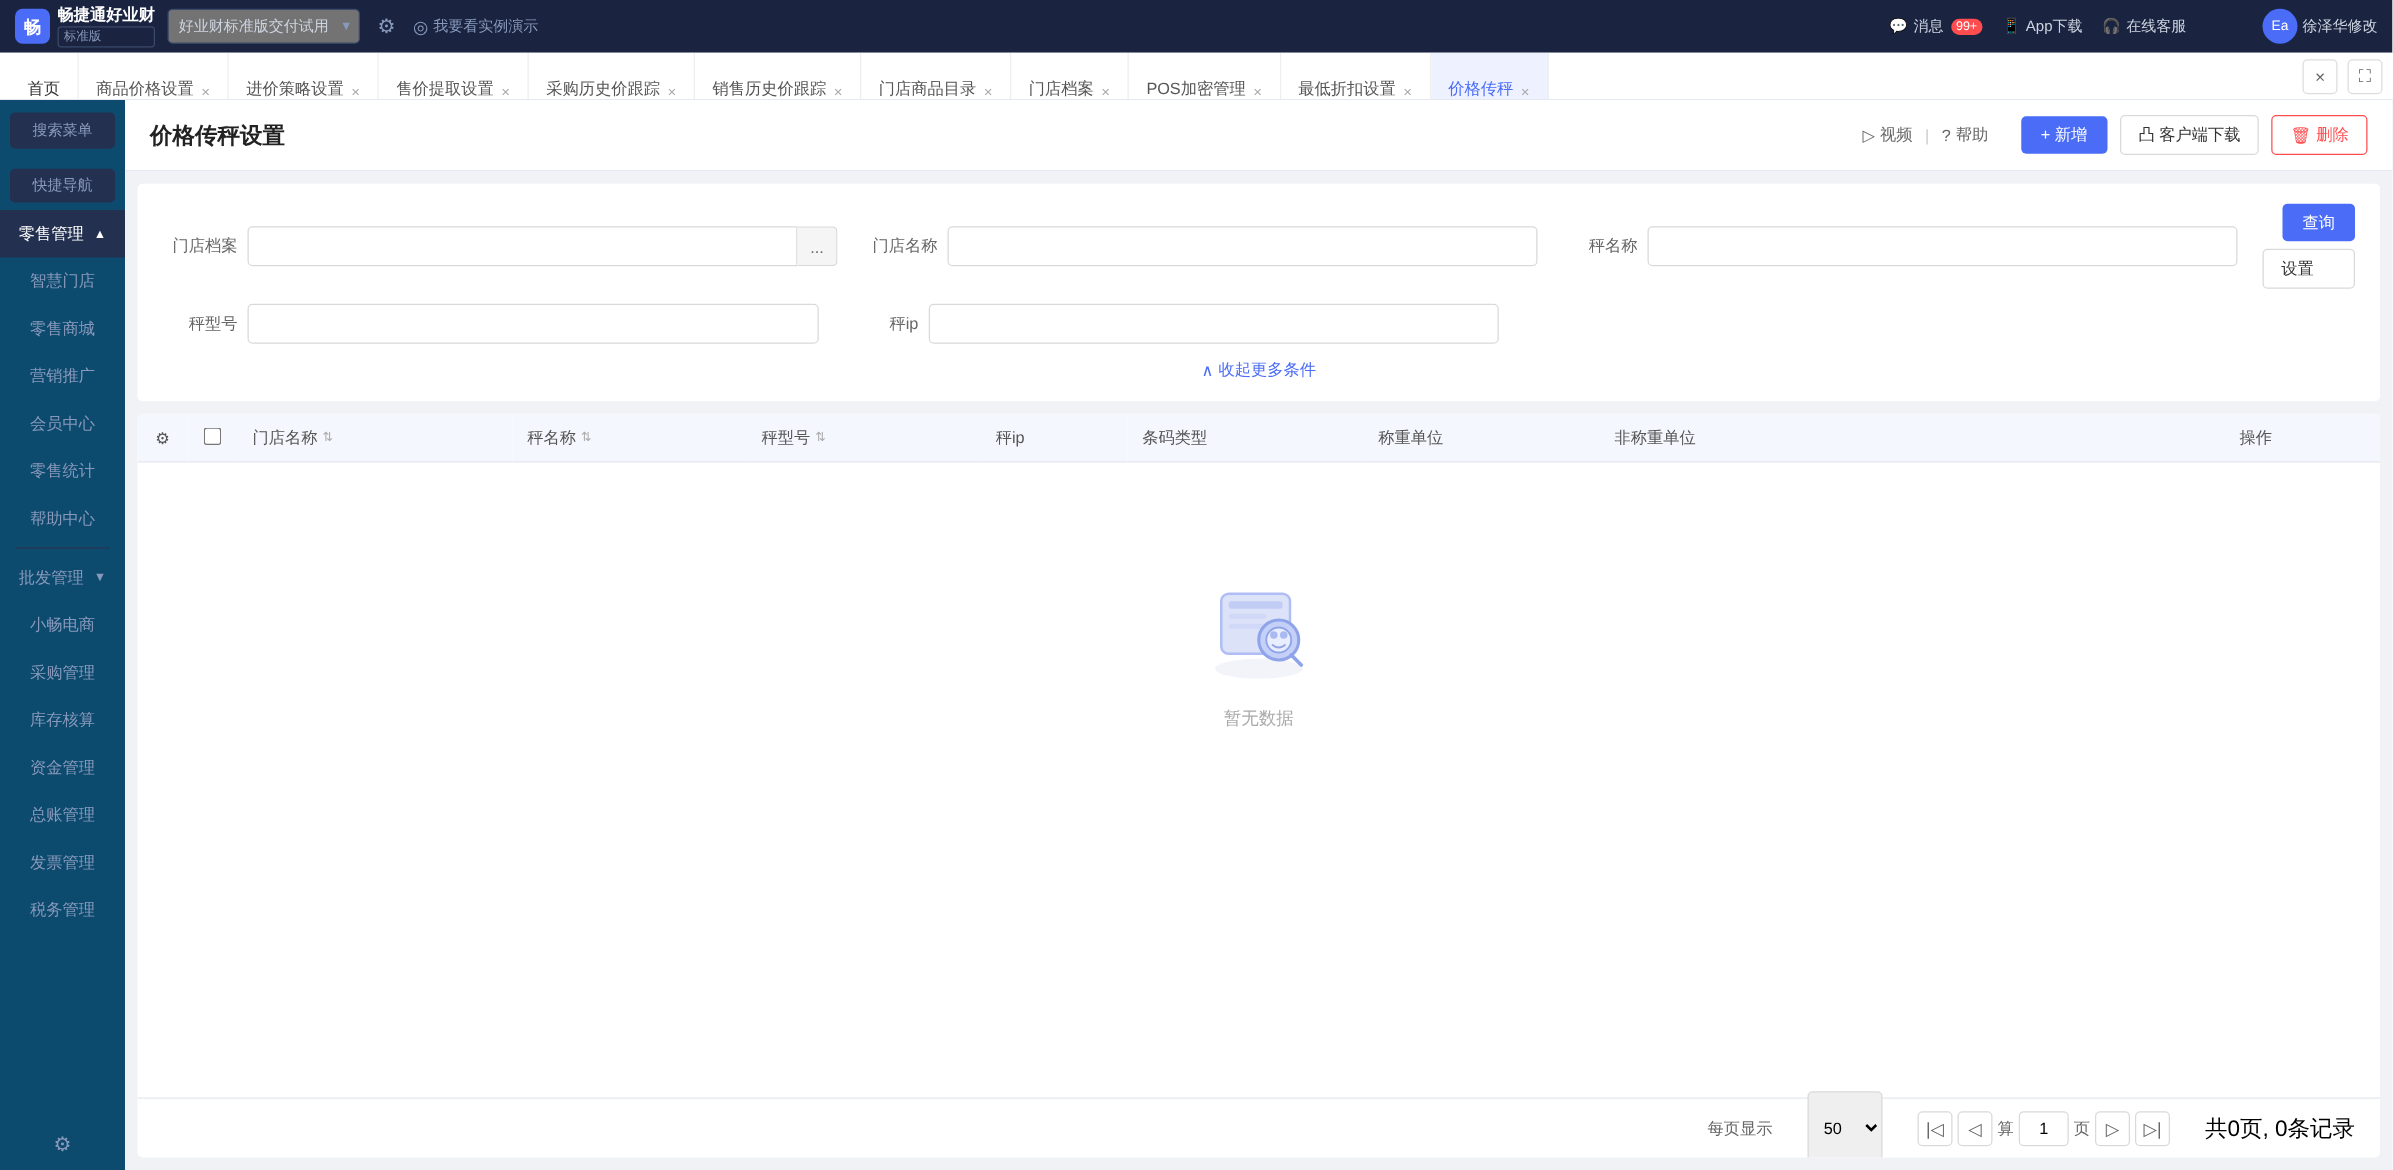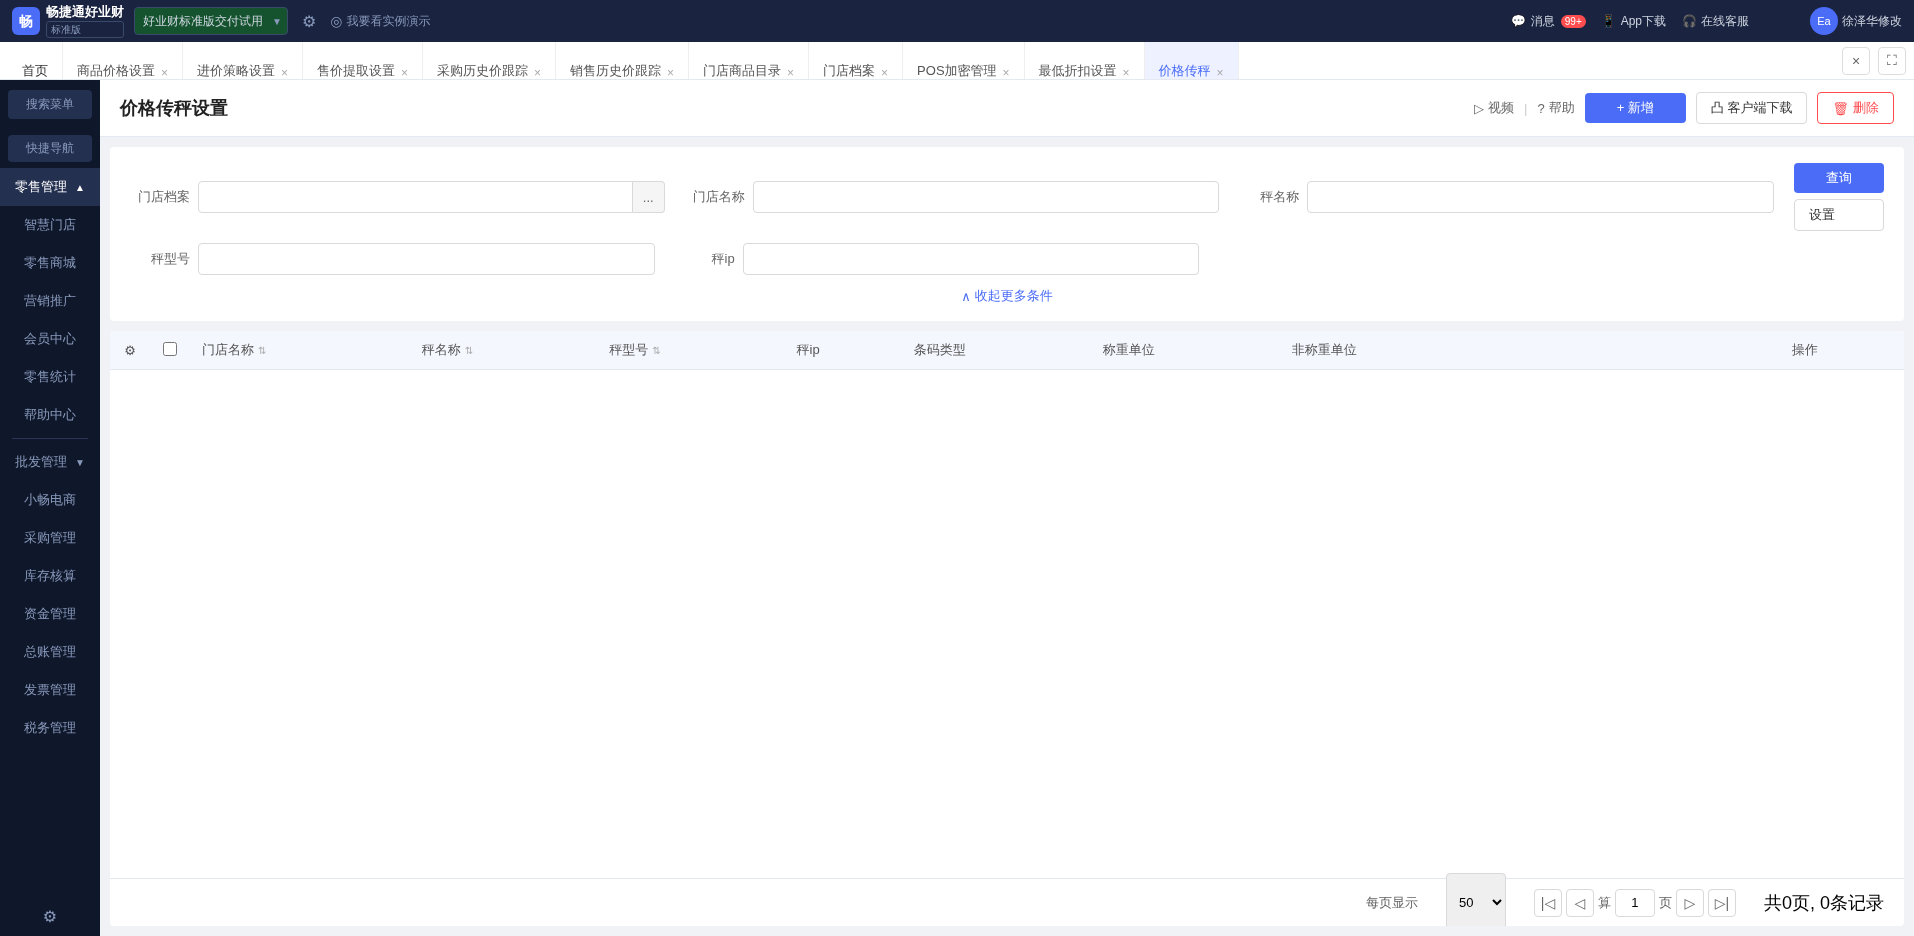--- a/index.html
+++ b/index.html
@@ -4,21 +4,21 @@
   <style>
     * { box-sizing: border-box; margin: 0; padding: 0; }
     body { font-family: "Microsoft YaHei", "PingFang SC", sans-serif; font-size: 13px; background: #f0f2f5; color: #333; height: 936px; overflow: hidden; display: flex; flex-direction: column; }
 
     
     .top-bar { height: 42px; background: #1a2340; display: flex; align-items: center; padding: 0 12px; gap: 10px; flex-shrink: 0; }
     .top-bar-logo { color: #fff; font-size: 12px; line-height: 1.3; white-space: nowrap; display: flex; align-items: center; gap: 6px; }
     .top-bar-logo .logo-icon { width: 28px; height: 28px; background: #4a6cf7; border-radius: 6px; display: flex; align-items: center; justify-content: center; color: #fff; font-size: 14px; font-weight: bold; }
     .version-badge { color: #8899bb; font-size: 10px; border: 1px solid #3a4a6a; border-radius: 3px; padding: 1px 4px; }
     .top-bar-select-wrapper { position: relative; display: flex; align-items: center; }
-    .top-bar-select-wrapper select { background: #14532d; border: 1px solid #3a4a6a; color: #cdd5e0; border-radius: 4px; padding: 3px 24px 3px 8px; font-size: 12px; cursor: pointer; appearance: none; height: 28px; }
+    .top-bar-select-wrapper select { background: #737373; border: 1px solid #3a4a6a; color: #cdd5e0; border-radius: 4px; padding: 3px 24px 3px 8px; font-size: 12px; cursor: pointer; appearance: none; height: 28px; }
     .select-arrow { position: absolute; right: 6px; color: #8899bb; pointer-events: none; font-size: 10px; }
     .top-bar-settings { color: #8899bb; cursor: pointer; font-size: 16px; padding: 4px; }
     .top-bar-demo { color: #8899bb; font-size: 12px; cursor: pointer; display: flex; align-items: center; gap: 4px; }
     .top-bar-demo .eye-icon { font-size: 14px; }
     .top-bar-right { margin-left: auto; display: flex; align-items: center; gap: 16px; }
     .top-bar-right-item { color: #cdd5e0; font-size: 12px; cursor: pointer; display: flex; align-items: center; gap: 4px; white-space: nowrap; }
     .badge-red { background: #ff4d4f; color: #fff; border-radius: 8px; font-size: 10px; padding: 1px 4px; margin-left: 2px; }
     .avatar-circle { width: 28px; height: 28px; background: #4a6cf7; border-radius: 50%; display: flex; align-items: center; justify-content: center; color: #fff; font-size: 11px; margin-left: 45px; }
 
     
@@ -28,41 +28,41 @@
     .tab-item.active { color: #4a6cf7; background: #eef1ff; font-weight: 500; }
     .tab-close { color: #aaa; font-size: 12px; cursor: pointer; }
     .tab-first { font-weight: 500; color: #333; }
     .tab-bar-actions { margin-left: auto; display: flex; align-items: center; gap: 8px; flex-shrink: 0; padding-left: 8px; }
     .tab-bar-btn { width: 28px; height: 28px; border: 1px solid #ddd; border-radius: 4px; display: flex; align-items: center; justify-content: center; cursor: pointer; color: #666; font-size: 14px; }
 
     
     .main-layout { display: flex; flex: 1; overflow: hidden; }
 
     
-    .sidebar { width: 100px; background: #0f172a; display: flex; flex-direction: column; flex-shrink: 0; overflow-y: auto; }
+    .sidebar { width: 100px; background: #0c4a6e; display: flex; flex-direction: column; flex-shrink: 0; overflow-y: auto; }
     .sidebar::-webkit-scrollbar { width: 0; }
     .sidebar-search { padding: 10px 8px; }
     .sidebar-search-btn { width: 100%; background: #243050; border: none; border-radius: 4px; color: #8899bb; padding: 6px 0; cursor: pointer; font-size: 12px; text-align: center; }
     .sidebar-nav-btn { padding: 6px 8px; text-align: center; }
     .sidebar-nav-btn-inner { background: #243050; border: none; border-radius: 4px; color: #8899bb; padding: 5px 0; cursor: pointer; font-size: 12px; width: 100%; text-align: center; }
     .sidebar-item { padding: 10px 0; text-align: center; color: #8899bb; font-size: 13px; cursor: pointer; display: flex; flex-direction: column; align-items: center; gap: 4px; }
     .sidebar-item.active { color: #fff; background: #243050; }
     .sidebar-item.has-arrow { flex-direction: row; justify-content: center; padding: 10px 8px; }
     .sidebar-item .arrow { font-size: 10px; margin-left: 4px; }
     .sidebar-divider { height: 1px; background: #2a3555; margin: 4px 12px; }
     .sidebar-bottom { margin-top: auto; padding: 10px 0; text-align: center; }
     .sidebar-settings-icon { color: #8899bb; font-size: 16px; cursor: pointer; }
 
     
     .content-area { flex: 1; display: flex; flex-direction: column; overflow: hidden; background: #f0f2f5; }
     .page-header { background: #fff; padding: 12px 20px 0 20px; border-bottom: 1px solid #e4e8f0; flex-shrink: 0; }
     .page-title-row { display: flex; align-items: center; justify-content: space-between; margin-bottom: 12px; gap: 22px; }
     .page-title { font-size: 18px; font-weight: 600; color: #222; }
     .page-actions { display: flex; align-items: center; gap: 10px; }
-    .btn-primary { background: #4a6cf7; color: #fff; border: none; border-radius: 4px; padding: 6px 32px; cursor: pointer; font-size: 13px; display: flex; align-items: center; gap: 4px; }
+    .btn-primary { background: #4a6cf7; color: #fff; border: none; border-radius: 4px; padding: 6px 16px; cursor: pointer; font-size: 13px; display: flex; align-items: center; gap: 4px; margin-left: 16px; }
     .btn-default { background: #fff; color: #333; border: 1px solid #d9d9d9; border-radius: 4px; padding: 6px 14px; cursor: pointer; font-size: 13px; display: flex; align-items: flex-end; gap: 4px; }
     .btn-danger { background: #fff; color: #ff4d4f; border: 1px solid #ff4d4f; border-radius: 4px; padding: 6px 14px; cursor: pointer; font-size: 13px; display: flex; align-items: center; gap: 4px; }
     .page-actions-link { color: #666; font-size: 13px; cursor: pointer; display: flex; align-items: center; gap: 4px; }
     .actions-divider { color: #ccc; }
 
     
     .filter-section { background: #fff; padding: 16px 20px; border-radius: 4px; margin: 10px; flex-shrink: 0; }
     .filter-row { display: flex; align-items: center; gap: 20px; margin-bottom: 12px; }
     .filter-row:last-child { margin-bottom: 0; }
     .filter-item { display: flex; align-items: center; gap: 8px; flex: 1; }
@@ -366,20 +366,38 @@
               <th>秤ip</th>
               <th>条码类型</th>
               <th>称重单位</th>
               <th style="width:500px;">非称重单位</th>
               <th>操作</th>
             </tr>
           </thead>
           <tbody id="table-body">
           </tbody>
         </table>
+        <div class="empty-state">
+          <div class="empty-icon">
+            <svg width="100" height="100" viewBox="0 0 100 100" xmlns="http://www.w3.org/2000/svg">
+              <ellipse cx="50" cy="85" rx="35" ry="8" fill="#e8eaf6" opacity="0.5"></ellipse>
+              <rect x="20" y="25" width="55" height="48" rx="6" fill="#dce3f8" stroke="#b0bef5" stroke-width="2"></rect>
+              <rect x="26" y="31" width="43" height="6" rx="2" fill="#b0bef5" opacity="0.6"></rect>
+              <rect x="26" y="41" width="30" height="4" rx="2" fill="#c5cef8" opacity="0.5"></rect>
+              <rect x="26" y="49" width="36" height="4" rx="2" fill="#c5cef8" opacity="0.5"></rect>
+              <circle cx="66" cy="62" r="16" fill="#c5d0f8" stroke="#90a4ea" stroke-width="2.5"></circle>
+              <circle cx="66" cy="62" r="10" fill="#e8edff" stroke="#90a4ea" stroke-width="1.5"></circle>
+              <line x1="76" y1="74" x2="84" y2="82" stroke="#90a4ea" stroke-width="3" stroke-linecap="round"></line>
+              <circle cx="62" cy="58" r="3" fill="#90a4ea" opacity="0.7"></circle>
+              <circle cx="70" cy="58" r="3" fill="#90a4ea" opacity="0.7"></circle>
+              <path d="M61 66 Q66 70 71 66" stroke="#90a4ea" stroke-width="1.5" fill="none" stroke-linecap="round"></path>
+            </svg>
+          </div>
+          <div class="empty-text">暂无数据</div>
+        </div>
       </div>
 
       <div class="pagination">
         <span class="pagination-label">每页显示</span>
         <select class="pagination-select">
           <option>50</option>
           <option>10</option>
           <option>20</option>
           <option>100</option>
         </select>

